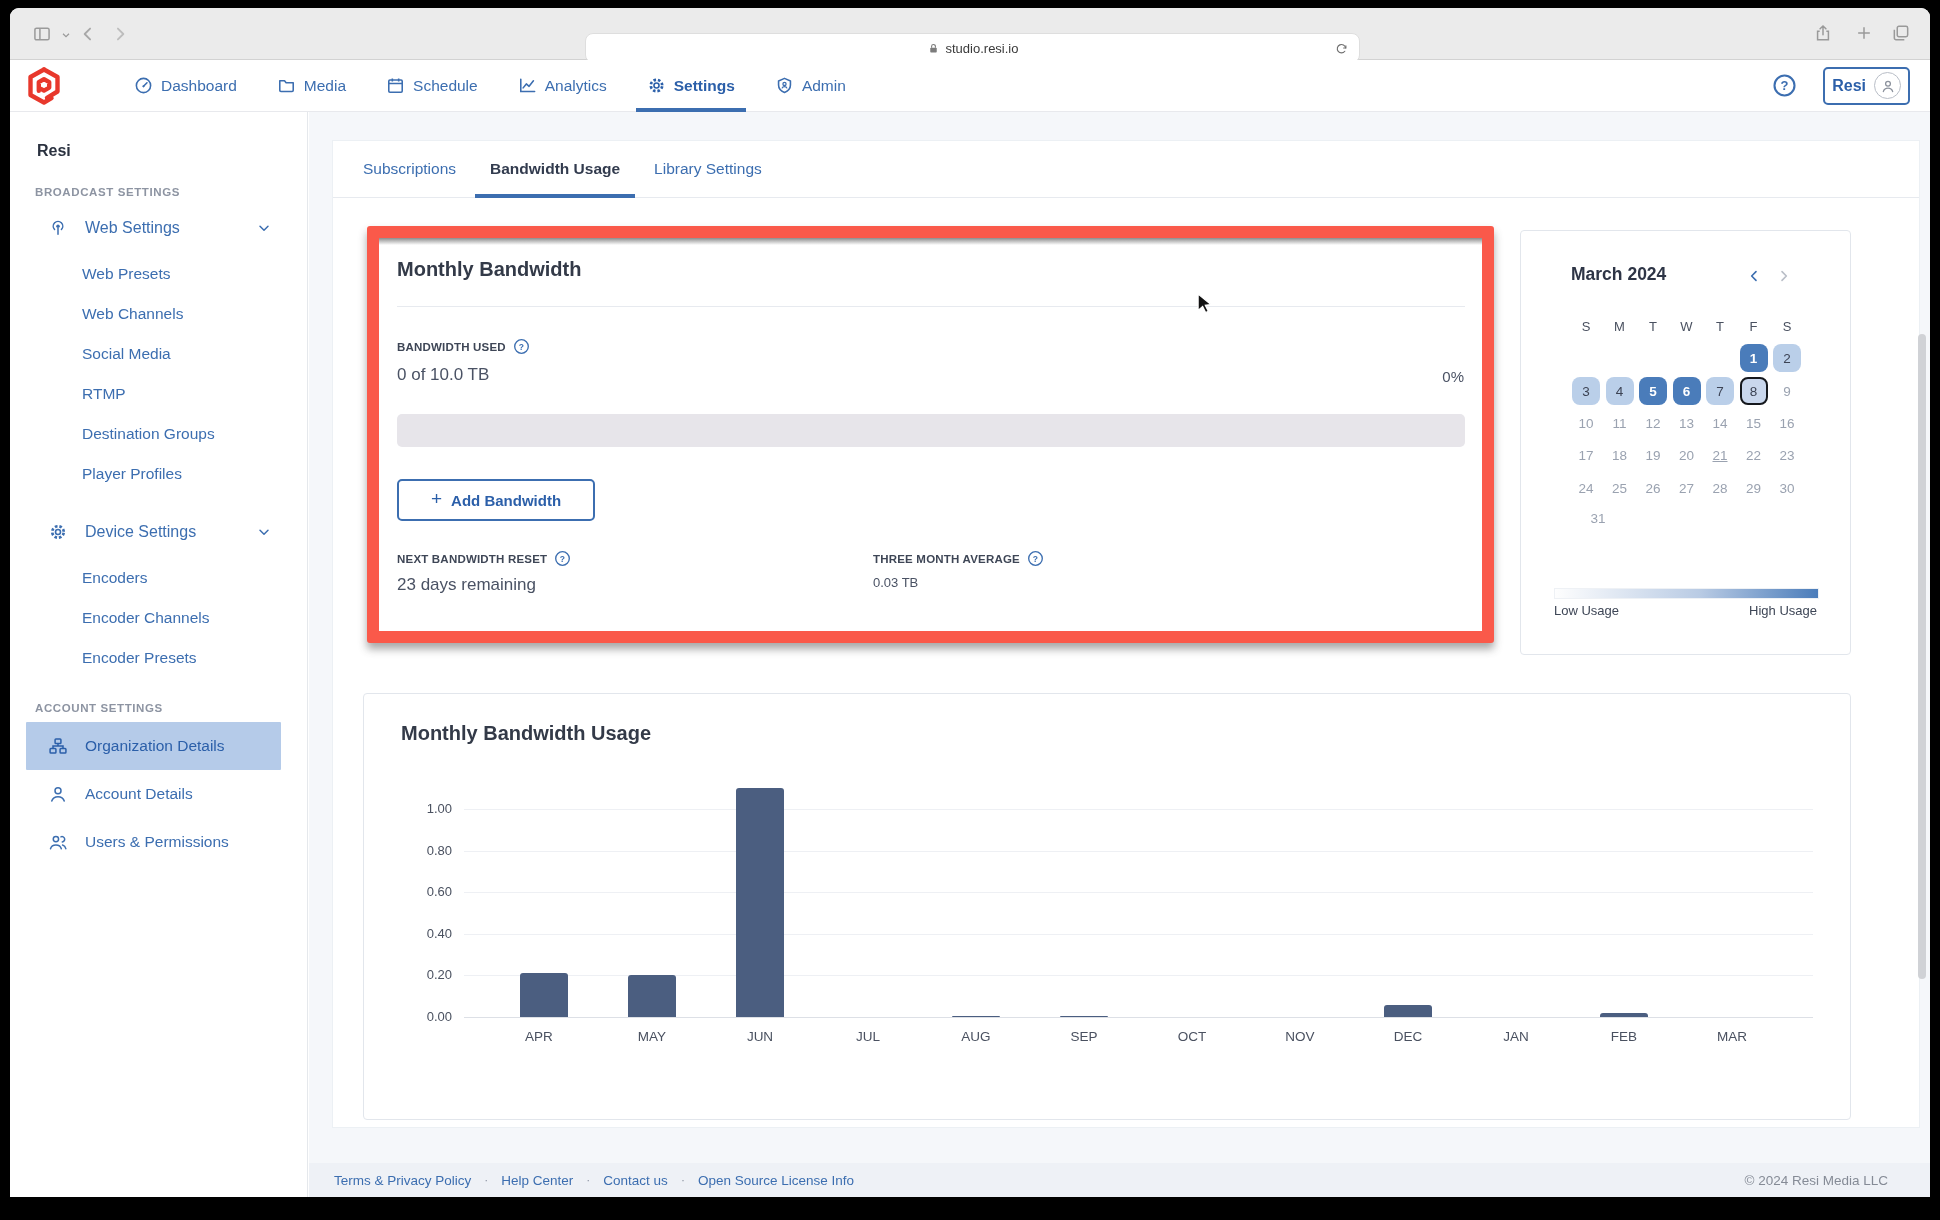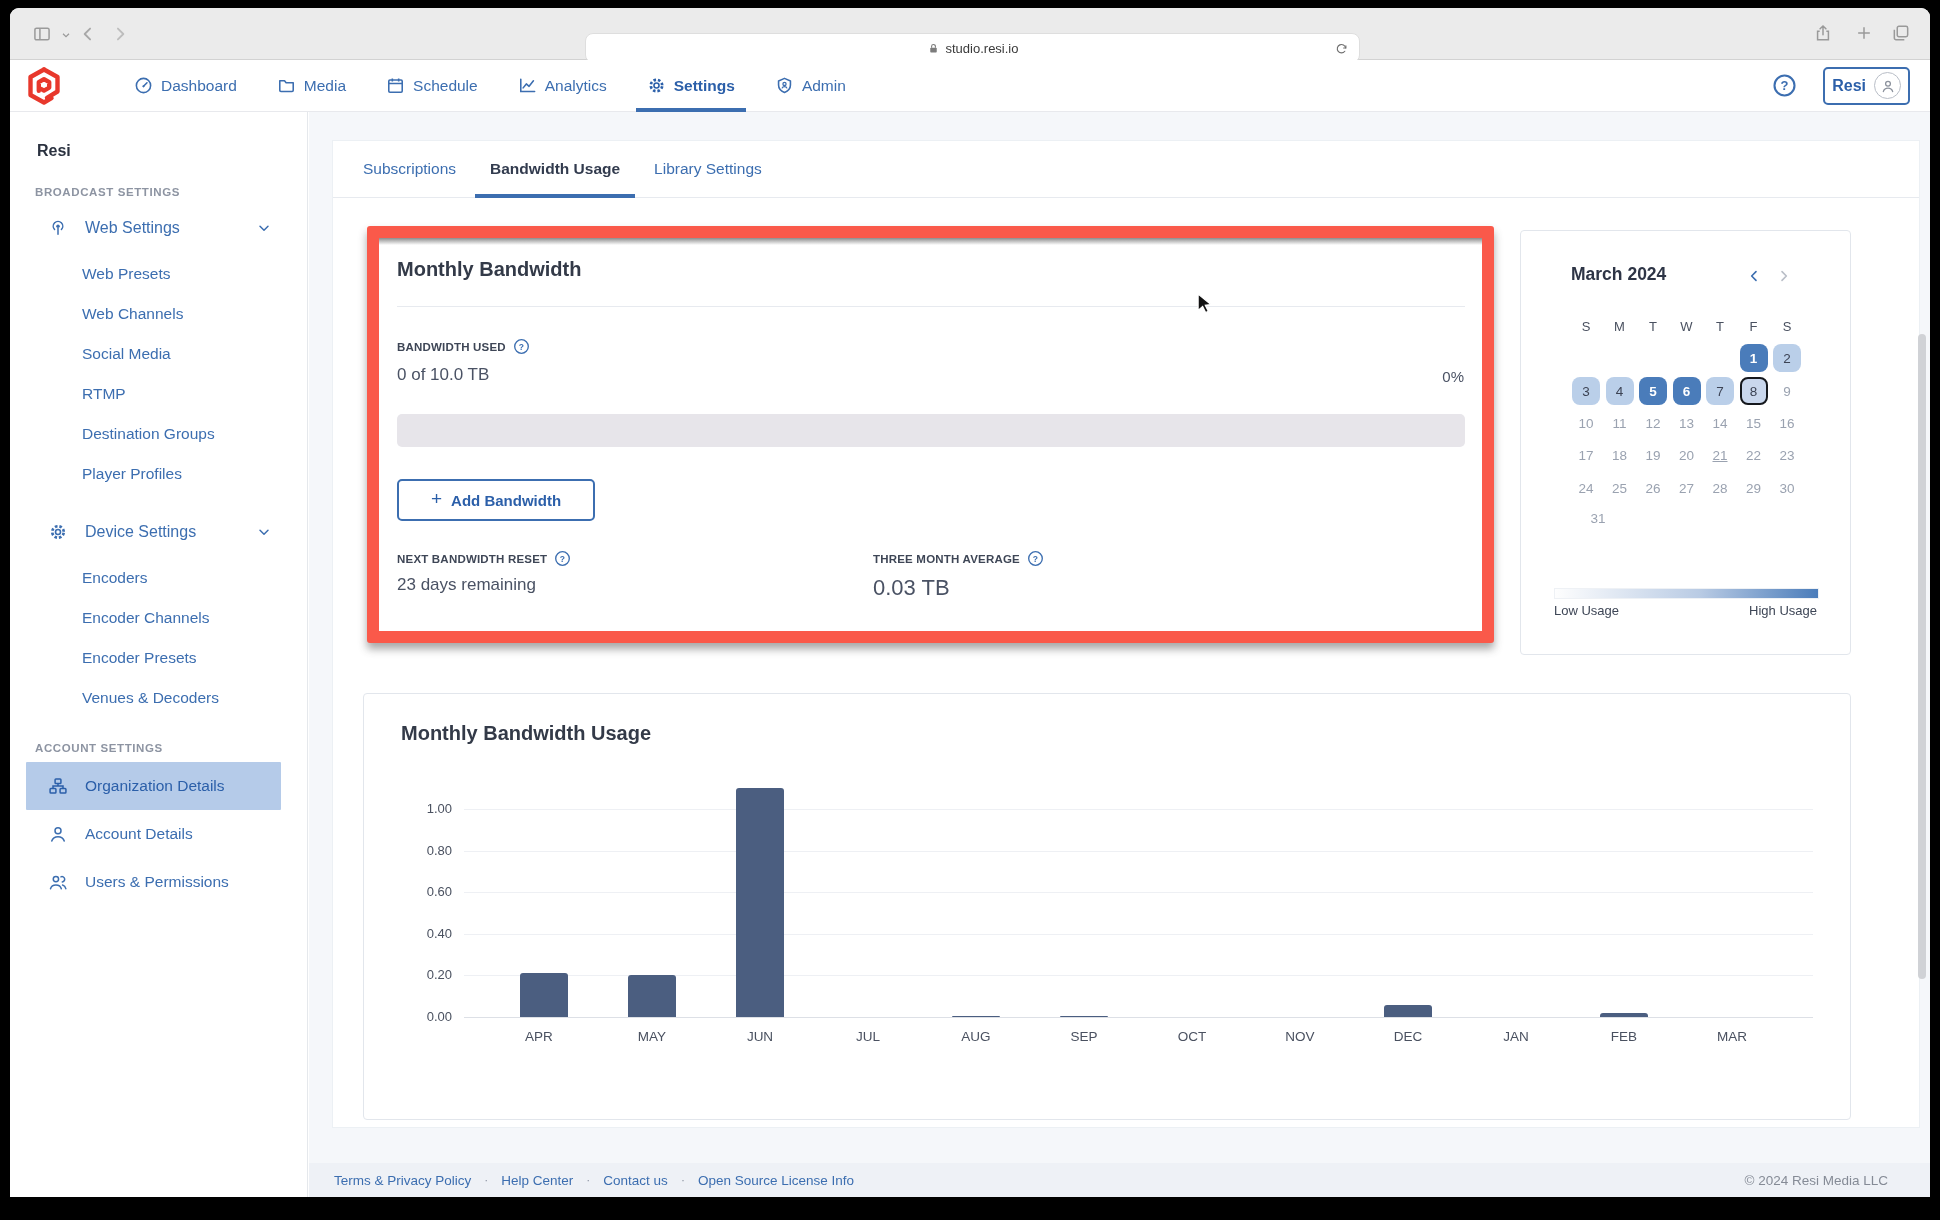--- a/index.html
+++ b/index.html
@@ -73,21 +73,21 @@
   .help-icon { color:#3c6eb0; } .help-icon svg { width:17px; height:17px; }
   .mb-used-label { left:18px; top:100px; }
   .mb-used-value { left:18px; top:127px; font-size:17px; color:#4a5264; }
   .mb-percent { right:18px; top:130px; font-size:15px; color:#4a5264; }
   .mb-progress { left:18px; right:17px; top:176px; height:33px; background:#e7e5ea; border-radius:5px; }
   .mb-add-btn { left:18px; top:241px; width:198px; height:42px; border:2px solid #3c6eb0; border-radius:5px; background:#fff; color:#2b5fa9; font-weight:700; font-size:15px; display:flex; align-items:center; justify-content:center; gap:9px; font-family:"Liberation Sans",sans-serif; }
   .plus-glyph { font-size:19px; font-weight:400; margin-top:-2px; }
   .mb-reset-label { left:18px; top:312px; }
   .mb-reset-value { left:18px; top:337px; font-size:17px; color:#4a5264; }
   .mb-avg-label { left:494px; top:312px; }
-  .mb-avg-value { left:494px; top:337px; font-size:22px; color:#4a5264; }
+  .mb-avg-value { left:494px; top:337px; font-size:13px; color:#4a5264; }
 
   
   .cal-card { position:absolute; left:1510px; top:222px; width:331px; height:425px; background:#fff; border:1px solid #e2e6ec; border-radius:4px; }
   .cal-card .abs { position:absolute; }
   .cal-title { left:50px; top:33px; font-size:17.5px; font-weight:700; color:#2e3546; }
   .cal-nav { width:22px; height:22px; display:flex; align-items:center; justify-content:center; }
   .cal-prev { left:222px; top:34px; color:#3c6eb0; }
   .cal-next { left:252px; top:34px; color:#b9bec7; }
   .cal-nav svg { width:16px; height:16px; }
   .cal-dow { width:28px; text-align:center; font-size:13px; color:#4a5160; }
@@ -303,21 +303,20 @@
           <span class="icon chev">
             <svg viewBox="0 0 24 24" fill="none" stroke="currentColor" stroke-width="2.2">
               <path d="M6 9.5l6 6 6-6" stroke-linecap="round" stroke-linejoin="round"></path>
             </svg>
           </span>
         </div>
         <div class="side-children">
           <div class="side-child">Encoders</div>
           <div class="side-child">Encoder Channels</div>
           <div class="side-child">Encoder Presets</div>
-          <div class="side-child">Venues &amp; Decoders</div>
         </div>
         <div class="side-section-title">ACCOUNT SETTINGS</div>
         <div class="side-item selected">
           <span class="icon gicon">
             <svg viewBox="0 0 24 24" fill="none" stroke="currentColor" stroke-width="1.8">
               <rect x="8.5" y="3.5" width="7" height="5.5" rx="1"></rect>
               <rect x="2.5" y="15" width="7" height="5.5" rx="1"></rect>
               <rect x="14.5" y="15" width="7" height="5.5" rx="1"></rect>
               <path d="M12 9v3M6 15v-3h12v3"></path>
             </svg>

